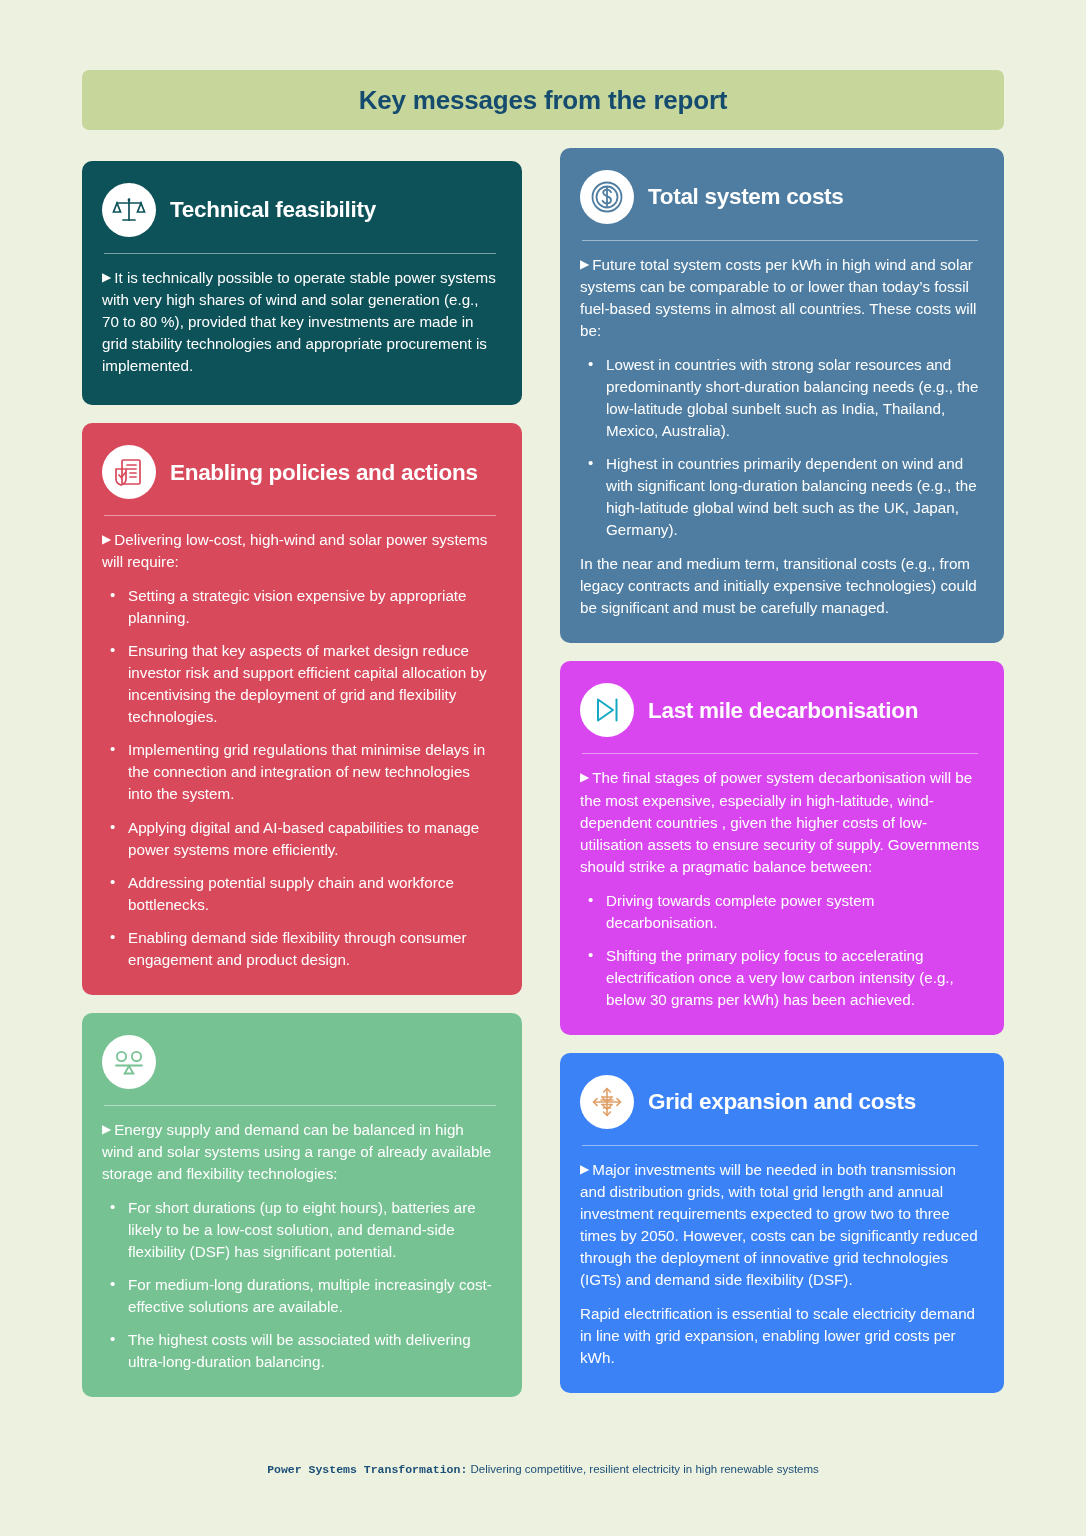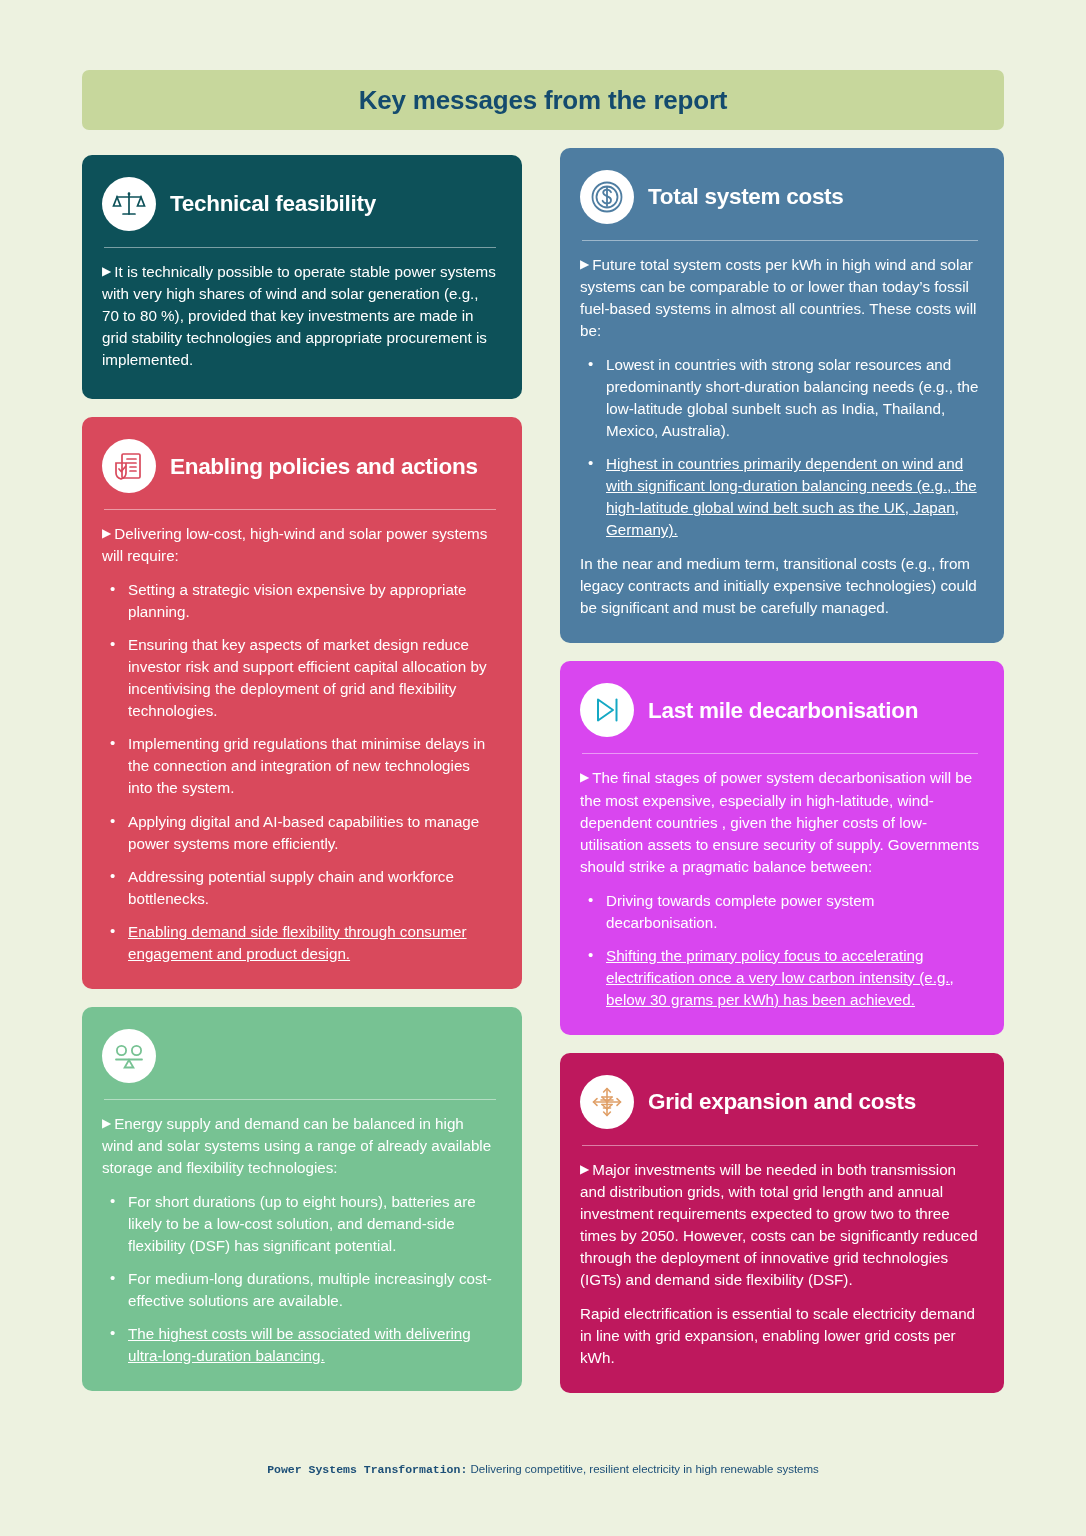--- a/index.html
+++ b/index.html
@@ -37,21 +37,21 @@
     font-size: 26px;
     font-weight: bold;
     color: #144b6e;
     letter-spacing: -0.2px;
   }
 
   
   .col-left {
     position: absolute;
     left: 82px;
-    top: 155px;
+    top: 161px;
     width: 440px;
   }
   .col-right {
     position: absolute;
     left: 560px;
     top: 148px;
     width: 444px;
   }
 
   
@@ -115,36 +115,36 @@
     list-style: none;
     margin-top: 12px;
   }
   ul.bullets li {
     position: relative;
     padding-left: 26px;
     font-size: 15.2px;
     line-height: 1.45;
     margin-bottom: 11px;
   }
-  ul.bullets li:last-child { margin-bottom: 0; text-decoration: underline; }
+  ul.bullets li:last-child { margin-bottom: 0; }
   ul.bullets li::before {
     content: "\2022";
     position: absolute;
     left: 8px;
     top: -1px;
     font-size: 15px;
   }
 
   
   .c-teal     { background: #0d5159; }
   .c-red      { background: #d9495c; }
   .c-green    { background: #77c293; }
   .c-blue     { background: #4e7da1; }
   .c-cyan     { background: #d946ef; }
-  .c-orange   { background: #be185d; }
+  .c-orange   { background: #3b82f6; }
 
   
   .footer {
     position: absolute;
     left: 0;
     top: 1463px;
     width: 1086px;
     text-align: center;
     font-size: 11.5px;
     color: #1c4f77;

